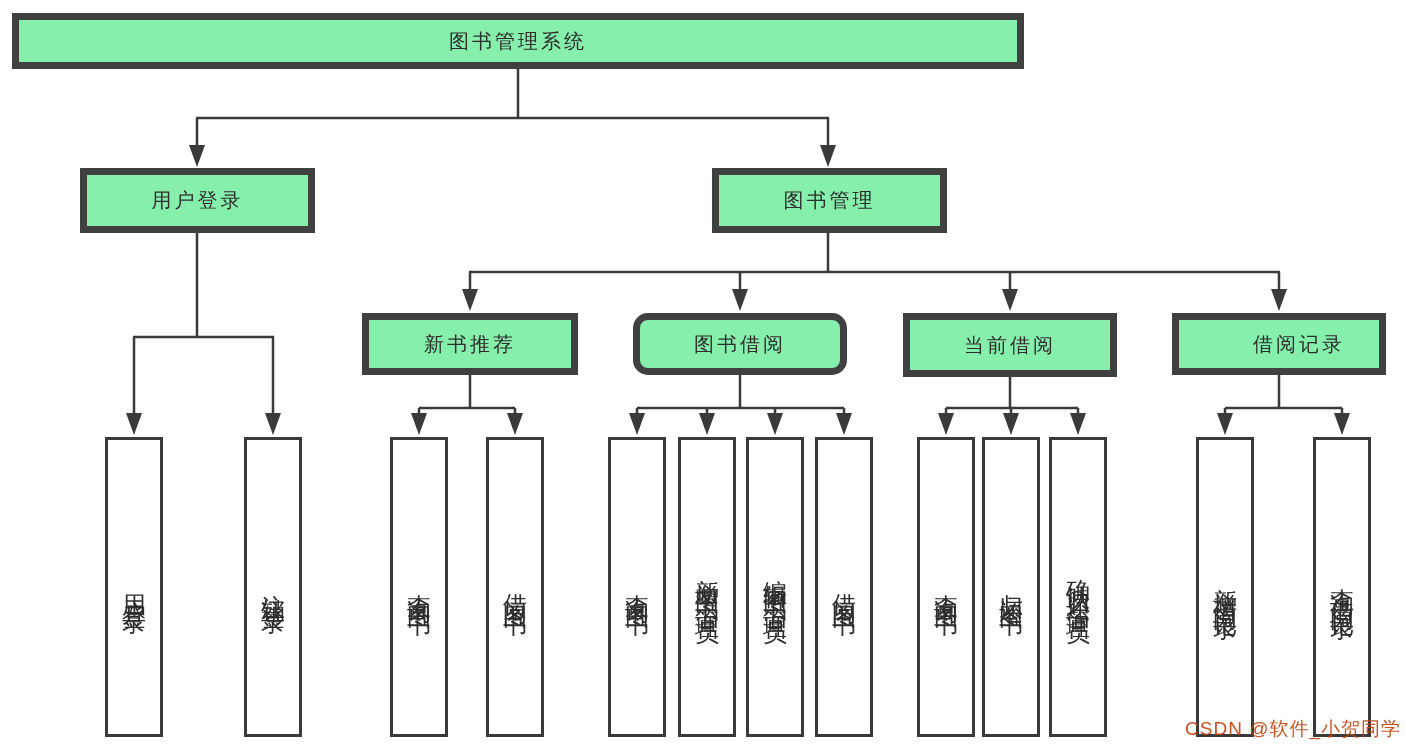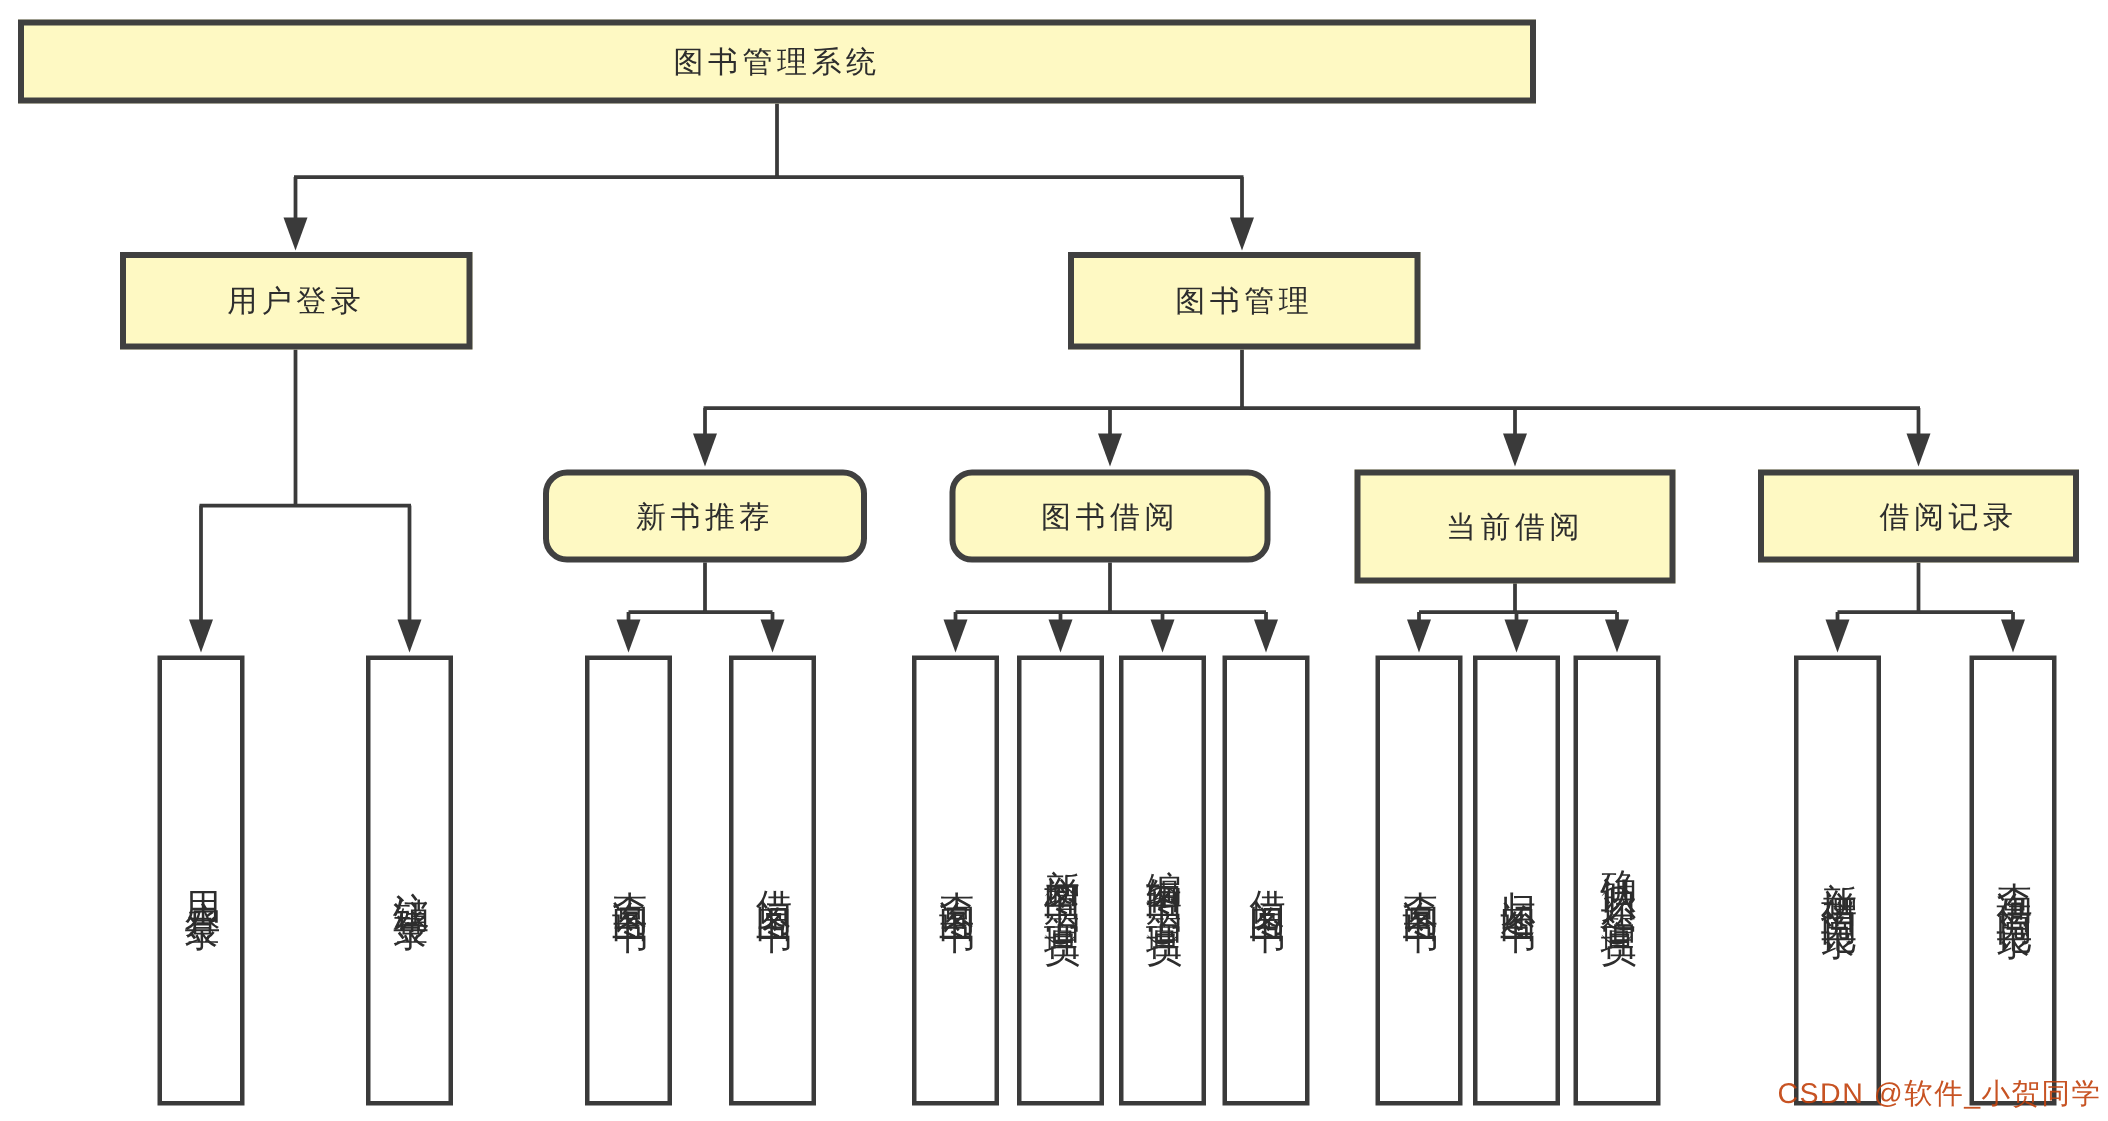--- a/index.html
+++ b/index.html
@@ -19,22 +19,22 @@
     position: absolute;
     left: 0;
     top: 0;
     width: 1405px;
     height: 747px;
     z-index: 1;
   }
   .node {
     position: absolute;
     box-sizing: border-box;
-    border: 4px solid #404040;
-    background: #fef9c3;
+    border: 7px solid #404040;
+    background: #86efac;
     display: flex;
     align-items: center;
     justify-content: center;
     color: #2d2d2d;
     font-size: 20px;
     letter-spacing: 3px;
     z-index: 2;
     white-space: nowrap;
   }
   .leaf {
@@ -130,23 +130,23 @@
       <polygon points="1217,413 1233,413 1225,435"></polygon>
       <polygon points="1334,413 1350,413 1342,435"></polygon>
     </g>
   </svg>
 
   <div class="node" style="left:12px; top:13px; width:1012px; height:56px;">图书管理系统</div>
 
   <div class="node" style="left:80px; top:168px; width:235px; height:65px;">用户登录</div>
   <div class="node" style="left:712px; top:168px; width:235px; height:65px;">图书管理</div>
 
-  <div class="node" style="left:362px; top:313px; width:216px; height:62px;border-radius:16px;">新书推荐</div>
+  <div class="node" style="left:362px; top:313px; width:216px; height:62px;">新书推荐</div>
   <div class="node" style="left:633px; top:313px; width:214px; height:62px;border-radius:15px;">图书借阅</div>
-  <div class="node" style="left:903px; top:313px; width:214px; height:76px;">当前借阅</div>
+  <div class="node" style="left:903px; top:313px; width:214px; height:64px;">当前借阅</div>
   <div class="node" style="left:1172px; top:313px; width:214px; height:62px;padding-left:40px;">借阅记录</div>
 
   <div class="leaf" style="left:105px;">用户登录</div>
   <div class="leaf" style="left:244px;">注销登录</div>
 
   <div class="leaf" style="left:390px;">查询图书</div>
   <div class="leaf" style="left:486px;">借阅图书</div>
 
   <div class="leaf" style="left:608px;">查询图书</div>
   <div class="leaf" style="left:678px;">新增图书（管理员）</div>

